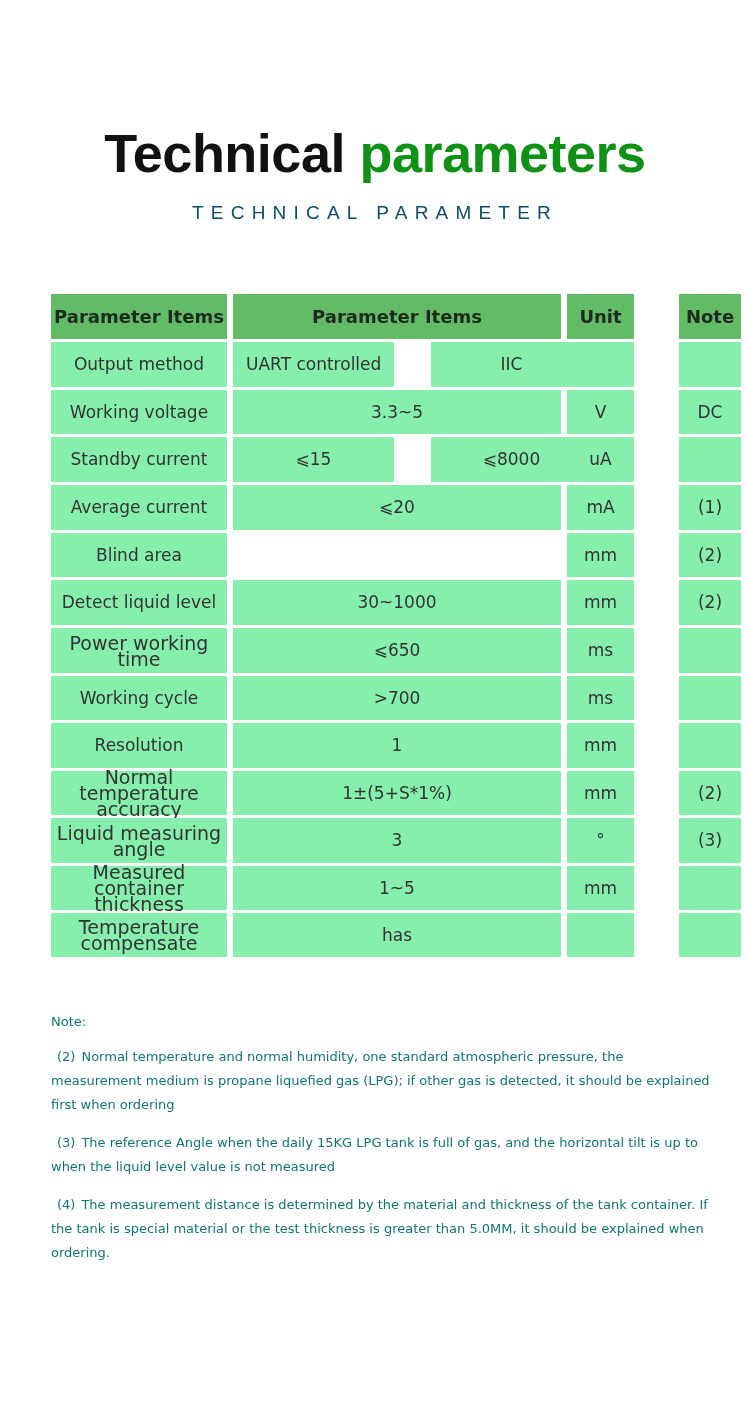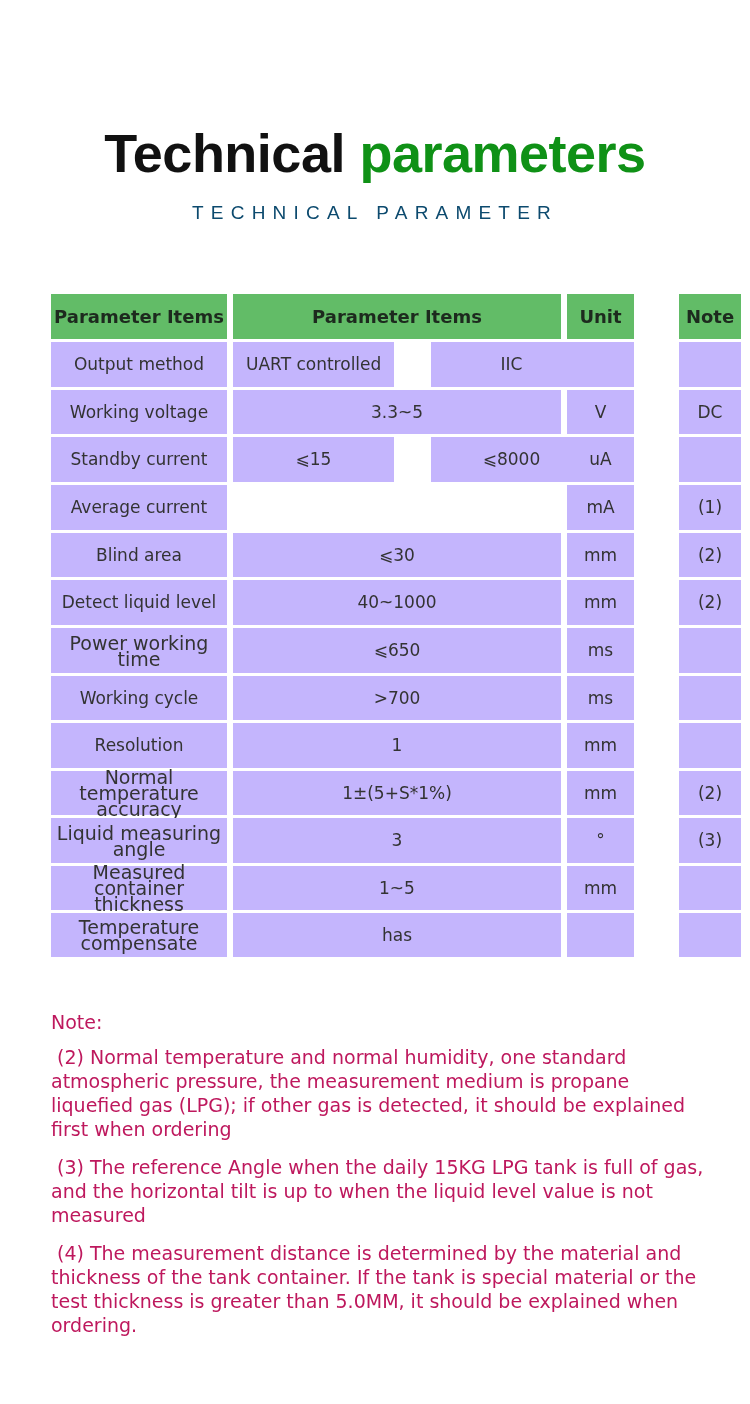--- a/index.html
+++ b/index.html
@@ -10,34 +10,34 @@
   }
   .title .black { color: #111111; }
   .title .green { color: #0f9116; }
   .subtitle {
     position: absolute; top: 200px; left: 0; width: 750px; text-align: center;
     font-family: "Liberation Sans", sans-serif; font-size: 19px; letter-spacing: 7.2px; color: #0c4a6e; line-height: 26px;
   }
   .grid { position: absolute; top: 294px; left: 51px; width: 648px; }
   .row { position: absolute; left: 0; width: 722px; border-radius: 12px; }
   .cell {
-    position: absolute; top: 0; bottom: 0; background: #c4b5fd;
+    position: absolute; top: 0; bottom: 0; background: #86efac;
     display: flex; align-items: center; justify-content: center; text-align: center;
     font-family: "DejaVu Sans", sans-serif; font-size: 17px; color: #333; line-height: 17px;
   }
   .hdr .cell { background: #62bc67; font-weight: bold; color: #1d2a1e; font-size: 18px; }
   .c1 { left: 0; width: 176px; }
   .c2 { left: 182px; width: 328px; }
   .c2a { left: 182px; width: 161px; }
   .c2b { left: 349px; width: 161px; margin-left: 31px; }
   .c3 { left: 516px; width: 67px; }
   .c4 { left: 604px; width: 62px; margin-left: 24px; }
   .small { font-size: 19px; line-height: 16px; }
   .left-al { justify-content: flex-start; padding-left: 13px; box-sizing: border-box; }
-  .notes { position: absolute; left: 51px; top: 1010px; width: 660px; font-family: "DejaVu Sans", sans-serif; font-size: 19px; color: #be185d; line-height: 24px; }
+  .notes { position: absolute; left: 51px; top: 1010px; width: 660px; font-family: "DejaVu Sans", sans-serif; font-size: 13px; color: #0f766e; line-height: 24px; }
   .notes p { margin: 0; }
   .note-title { margin-bottom: 11px !important; }
   .note-item { margin-bottom: 14px !important; }
   .note-num { padding-left: 6px; padding-right: 6px; }
 </style>
 </head>
 <body>
 
 <div class="title">
   <span class="black">Technical</span>
@@ -72,34 +72,34 @@
   <div class="row" style="top:143px;height:45px;padding-left:36px;">
     <div class="cell c1">Standby current</div>
     <div class="cell c2a">⩽15</div>
     <div class="cell c2b">⩽8000</div>
     <div class="cell c3">uA</div>
     <div class="cell c4"></div>
   </div>
 
   <div class="row" style="top:191px;height:45px;">
     <div class="cell c1">Average current</div>
+    <div class="cell c2">⩽20</div>
     <div class="cell c3">mA</div>
     <div class="cell c4">(1)</div>
   </div>
 
   <div class="row" style="top:239px;height:44px;">
     <div class="cell c1">Blind area</div>
-    <div class="cell c2">⩽30</div>
     <div class="cell c3">mm</div>
     <div class="cell c4">(2)</div>
   </div>
 
   <div class="row" style="top:286px;height:45px;">
     <div class="cell c1">Detect liquid level</div>
-    <div class="cell c2">40~1000</div>
+    <div class="cell c2">30~1000</div>
     <div class="cell c3">mm</div>
     <div class="cell c4">(2)</div>
   </div>
 
   <div class="row" style="top:334px;height:45px;">
     <div class="cell c1 small">Power working time</div>
     <div class="cell c2">⩽650</div>
     <div class="cell c3">ms</div>
     <div class="cell c4"></div>
   </div>

